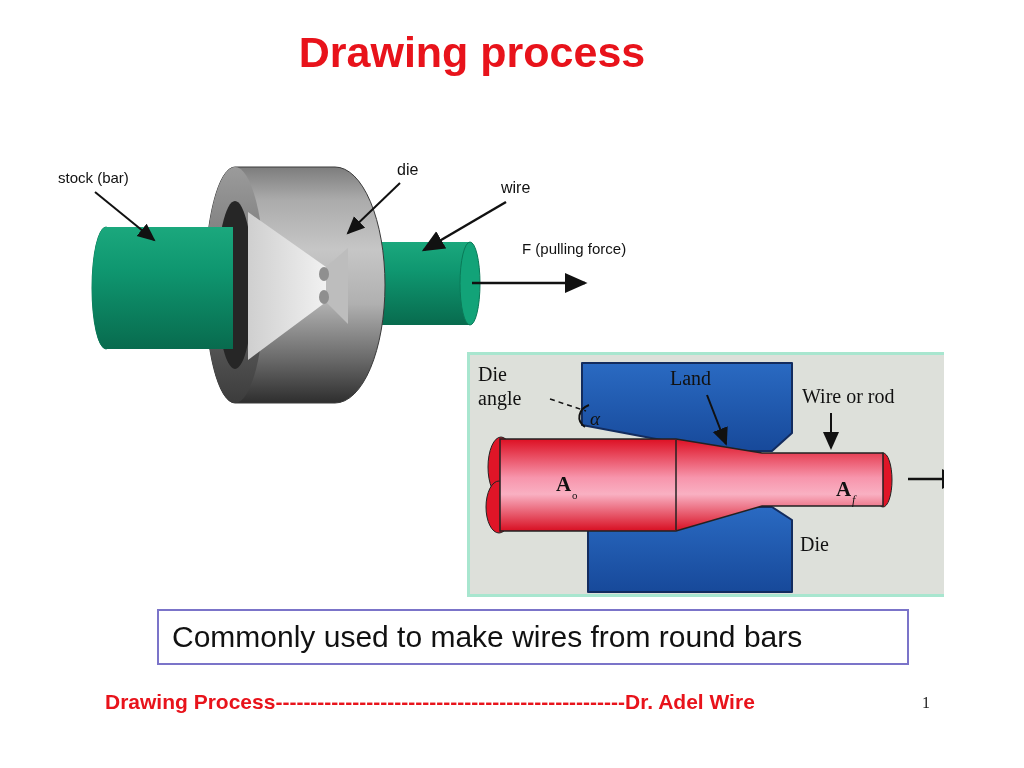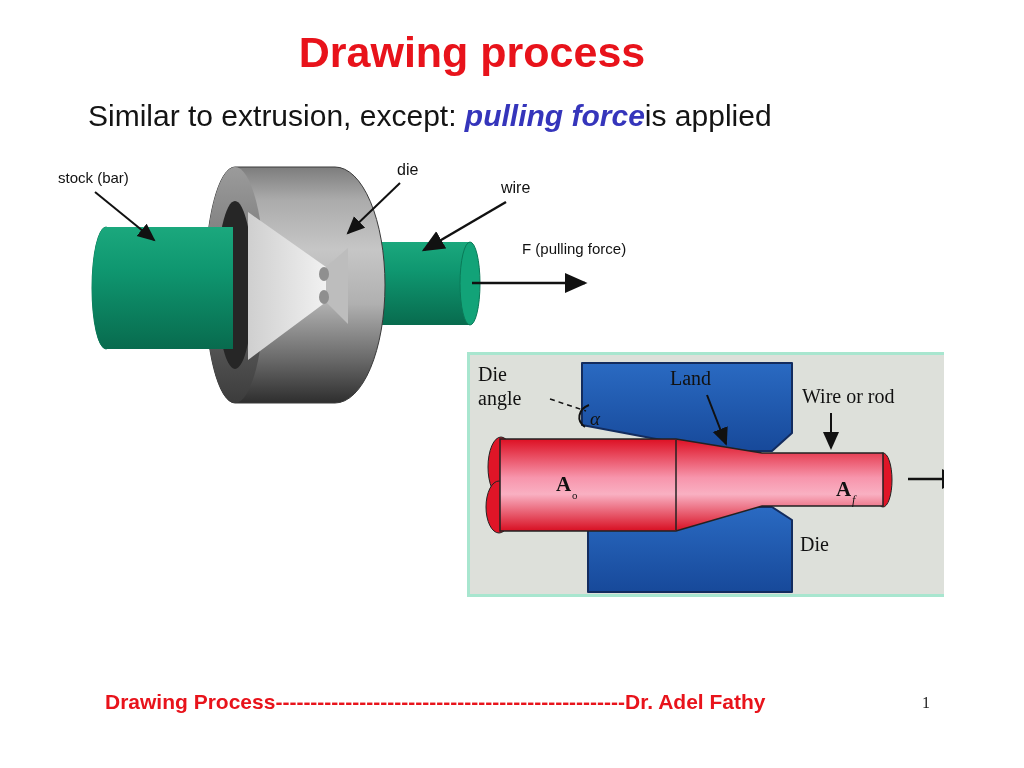--- a/index.html
+++ b/index.html
@@ -22,21 +22,20 @@
   .pageNumber{position:absolute;left:922px;top:694px;font-size:16px;
               font-family:"Liberation Serif",serif;color:#222;}
 </style>
 </head>
 <body>
 
 <div class="slide">
 
   <div class="title">Drawing process</div>
 
-  <div class="subtitle"><span>Similar to extrusion, except: </span><span class="hl">pulling force</span><span>is applied</span></div>
 
   <svg class="diagram3d" viewBox="0 0 600 270" width="600" height="270">
     <defs>
       <linearGradient id="greenStock" x1="0" y1="0" x2="0" y2="1">
         <stop offset="0%" stop-color="#1ba87d"></stop>
           <stop offset="35%" stop-color="#0f9770"></stop>
         <stop offset="100%" stop-color="#086b4e"></stop>
       </linearGradient>
       <linearGradient id="grayBody" x1="0" y1="0" x2="0" y2="1">
         <stop offset="0%" stop-color="#7d7d7d"></stop>
@@ -140,18 +139,21 @@
       <text class="serif" x="366" y="141" font-size="21" font-weight="bold" fill="#40121c">A</text>
       <text class="serif" x="382" y="149" font-size="12" font-style="italic" fill="#40121c">f</text>
 
       <line x1="438" y1="124" x2="492" y2="124" stroke="#111" stroke-width="2.5" marker-end="url(#ah2)"></line>
       <text class="serif" x="500" y="132" font-size="20" font-weight="bold" font-style="italic">F</text>
 
       <text class="serif" x="330" y="196" font-size="20">Die</text>
     </svg>
   </div>
 
+  <div class="captionBox">
+    <span>Commonly used to make wires from round bars</span>
+  </div>
 
-  <div class="footer"><span>Drawing Process</span><span>--------------------------------------------------</span><span>Dr. Adel Fathy</span></div>
+  <div class="footer"><span>Drawing Process</span><span>--------------------------------------------------</span><span>Dr. Adel Wire</span></div>
 
   <div class="pageNumber">1</div>
 
 </div>
 
 </body></html>

